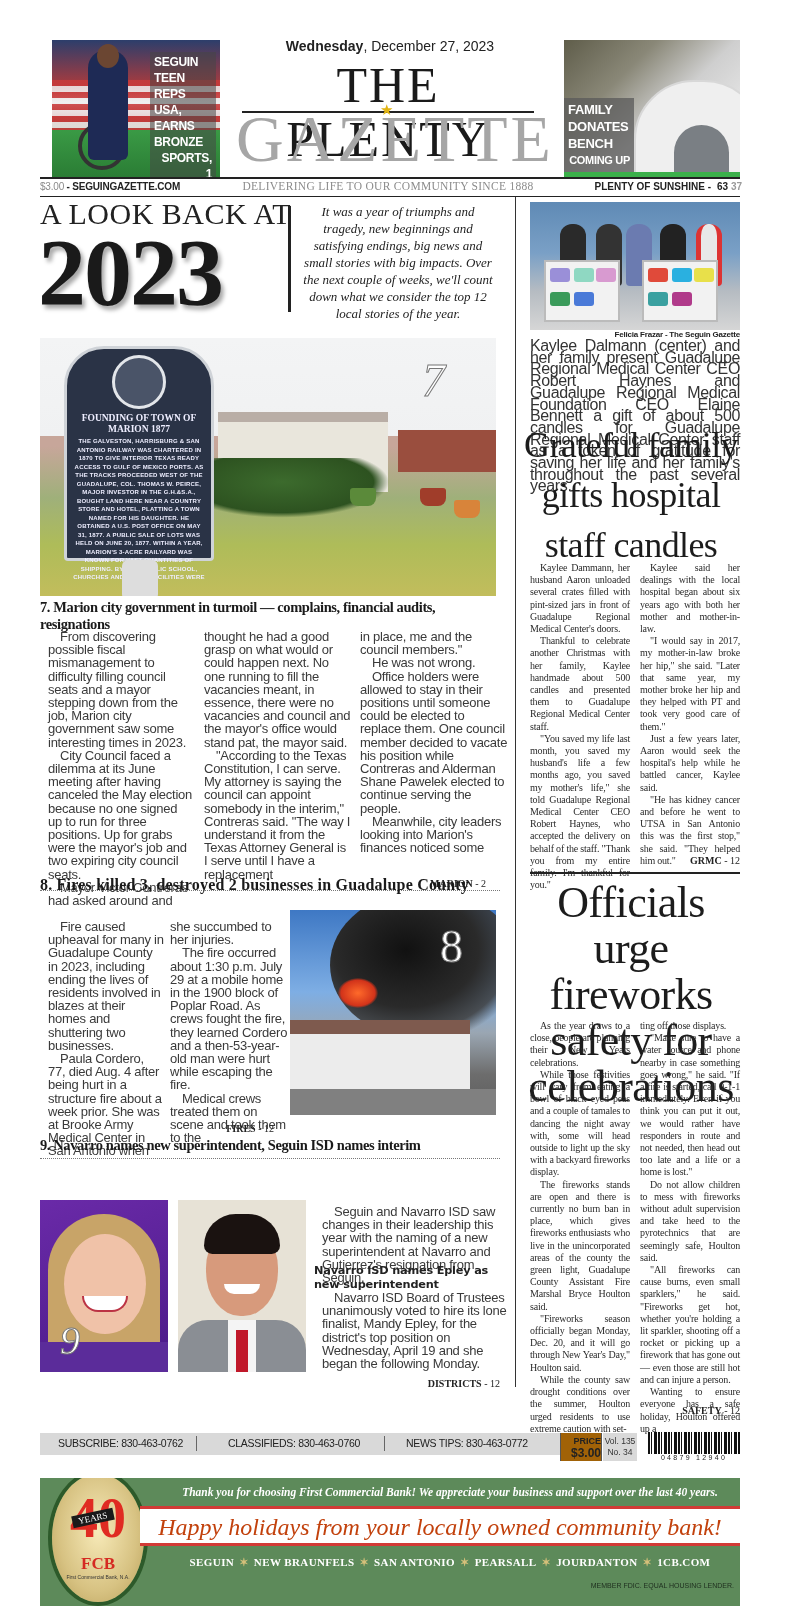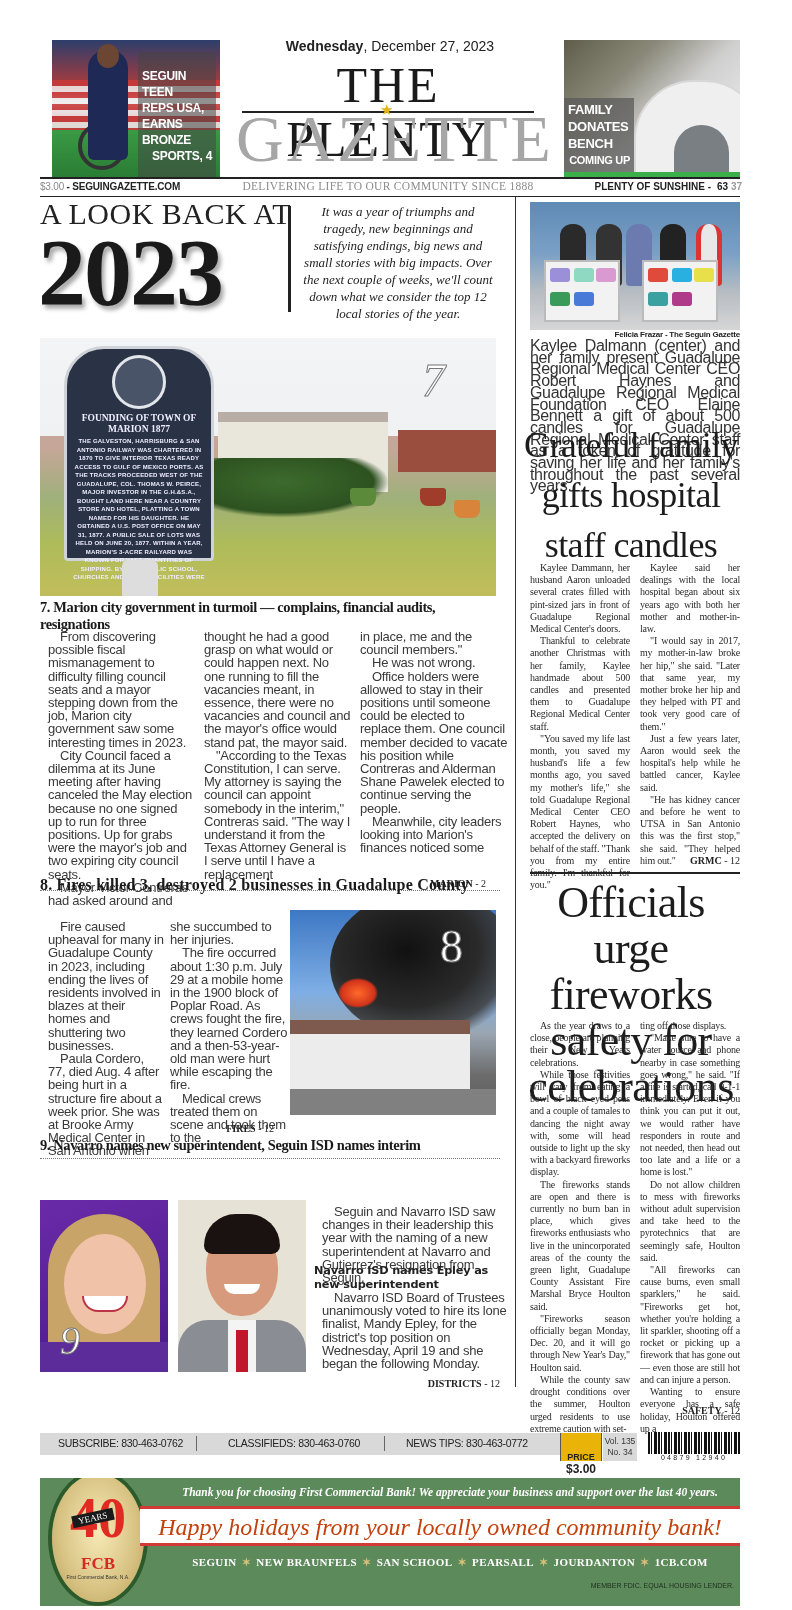--- a/index.html
+++ b/index.html
@@ -9,21 +9,21 @@
 
   
   .promo-left { left: 52px; top: 40px; width: 168px; height: 138px; overflow: hidden;
     background: linear-gradient(180deg, #2c3e6b 0%, #b23b3b 35%, #e8e8e8 45%, #b23b3b 55%, #2a7a3a 72%, #2f9a3c 100%); }
   .promo-left .stripes { position:absolute; left:0; top:40px; width:100%; height:60px;
     background: repeating-linear-gradient(180deg, #c93a3a 0 6px, #f1f1f1 6px 12px); opacity:.85; }
   .promo-left .field { position:absolute; left:0; bottom:0; width:100%; height:48px; background: linear-gradient(180deg,#3a9a45,#2a7c34); }
   .promo-left .person { position:absolute; left:36px; top:10px; width:40px; height:110px; background:#1e2a55; border-radius: 18px 18px 6px 6px; }
   .promo-left .head { position:absolute; left:45px; top:4px; width:22px; height:24px; background:#6b4632; border-radius:50%; }
   .promo-left .wheel { position:absolute; left:26px; top:82px; width:48px; height:48px; border:4px solid #333; border-radius:50%; }
-  .promo-left .label { position:absolute; right:4px; top:12px; width:78px; background: rgba(70,70,70,.55); padding:16px 4px; color:#fff;
+  .promo-left .label { position:absolute; right:4px; top:12px; width:66px; background: rgba(70,70,70,.55); padding:2px 4px; color:#fff;
     font-family:"Liberation Sans", sans-serif; font-weight:bold; font-size:12px; line-height:16px; letter-spacing:-.3px; text-align:left; }
   .promo-left .label .sec { display:block; text-align:right; }
 
   .dateline { left: 240px; top: 38px; width: 300px; text-align:center; font-size:14px; color:#222; font-family:"Liberation Sans", sans-serif; }
   .dateline b { font-weight: bold; }
   .title1 { left: 238px; top: 58px; width: 300px; text-align:center; font-family:"Liberation Serif", serif; font-size:50px; letter-spacing:2px; color:#1a1a1a; line-height:54px; }
   .title-rule { left: 242px; top: 111px; width: 292px; height: 1.5px; background:#222; }
   .title-star { left: 380px; top: 102px; color:#e2b514; font-size:15px; line-height:15px; }
   .title2 { left: 236px; top: 106px; width: 304px; text-align:center; font-family:"Liberation Serif", serif; font-size:66px; letter-spacing:3px; color:#a6a6a6; line-height:66px; }
 
@@ -116,21 +116,21 @@
   .body-serif { font-family:"Liberation Serif", serif; font-size:10px; line-height:12.2px; color:#2b2b2b; text-align:justify; letter-spacing:-.2px; }
   .body-serif p { text-indent: 10px; }
   .rule-r { left: 530px; top: 872px; width: 210px; height: 1.5px; background:#222; }
   .hlR2 { left: 522px; top: 880px; width: 218px; font-size:44px; line-height:46px; letter-spacing:-.6px; }
 
   
   .footbar { left: 40px; top: 1433px; width: 520px; height: 22px; background:#d9d9d9; }
   .footbar .item { position:absolute; top:4px; font-size:10.5px; color:#222; letter-spacing:-.3px; }
   .footbar .item b { font-weight:normal;margin-top:29px; }
   .footbar .sep { position:absolute; top:3px; width:1px; height:15px; background:#666; }
-  .pricebox { left: 560px; top: 1433px; width: 42px; height: 28px; background:#eab308; text-align:center; font-size:9px; font-weight:bold; line-height:12px; padding-top:18px; border-left:1px solid #555; border-right:1px solid #555; }
+  .pricebox { left: 560px; top: 1433px; width: 42px; height: 28px; background:#a16207; text-align:right; font-size:9px; font-weight:bold; line-height:12px; padding-top:2px; border-left:1px solid #555; border-right:1px solid #555; }
   .pricebox .big { font-size:12px; }
   .volbox { left: 603px; top: 1433px; width: 34px; height: 28px; background:#d9d9d9; text-align:center; font-size:8.5px; line-height:11px; padding-top:3px; color:#333; }
   .barcode { left: 648px; top: 1432px; width: 92px; height: 30px; }
   .barcode .bars { height:22px; background: repeating-linear-gradient(90deg, #111 0 2px, #fff 2px 3px, #111 3px 4px, #fff 4px 6px, #111 6px 9px, #fff 9px 10px); }
   .barcode .digits { font-size:7px; letter-spacing:2.3px; text-align:center; color:#222; }
 
   
   .ad { left: 40px; top: 1478px; width: 700px; height: 128px; background:#5d8a5a; overflow:hidden; }
   .ad .top { position:absolute; left:120px; top:8px; width:580px; text-align:center; color:#fff; font-family:"Liberation Serif", serif; font-style:italic; font-weight:bold; font-size:11.5px; }
   .ad .band { position:absolute; left:100px; top:28px; width:600px; height:40px; background:#fff; border-top:3px solid #d23a36; border-bottom:3px solid #d23a36; }
@@ -150,21 +150,21 @@
 <div class="abs promo-left">
   <div class="stripes"></div>
   <div class="field"></div>
   <div class="wheel"></div>
   <div class="person"></div>
   <div class="head"></div>
   <div class="label">
     <span style="display:block">SEGUIN TEEN</span>
     <span style="display:block">REPS USA,</span>
     <span style="display:block">EARNS BRONZE</span>
-    <span class="sec">SPORTS, 4</span>
+    <span class="sec">SPORTS, 1</span>
   </div>
 </div>
 
 <div class="abs dateline"><b>Wednesday</b><span>, December 27, 2023</span></div>
 <div class="abs title1">THE PLENTY</div>
 <div class="abs title-rule"></div>
 <div class="abs title2">GAZETTE</div>
 <div class="abs title-star">★</div>
 
 <div class="abs promo-right">
@@ -356,16 +356,16 @@
     <div class="forty">40</div>
     <div class="years">YEARS</div>
     <div class="fcb">FCB</div>
     <div class="bankname">First Commercial Bank, N.A.</div>
   </div>
   <div class="top">Thank you for choosing First Commercial Bank! We appreciate your business and support over the last 40 years.</div>
   <div class="band">
       <span>Happy holidays from your locally owned community bank!</span>
     </div>
   <div class="cities">
-    <span>SEGUIN</span><span class="star">✶</span><span>NEW BRAUNFELS</span><span class="star">✶</span><span>SAN SCHOOL</span><span class="star">✶</span><span>PEARSALL</span><span class="star">✶</span><span>JOURDANTON</span><span class="star">✶</span><span>1CB.COM</span>
+    <span>SEGUIN</span><span class="star">✶</span><span>NEW BRAUNFELS</span><span class="star">✶</span><span>SAN ANTONIO</span><span class="star">✶</span><span>PEARSALL</span><span class="star">✶</span><span>JOURDANTON</span><span class="star">✶</span><span>1CB.COM</span>
   </div>
   <div class="fdic">MEMBER FDIC. EQUAL HOUSING LENDER.</div>
 </div>
 
 </body></html>

